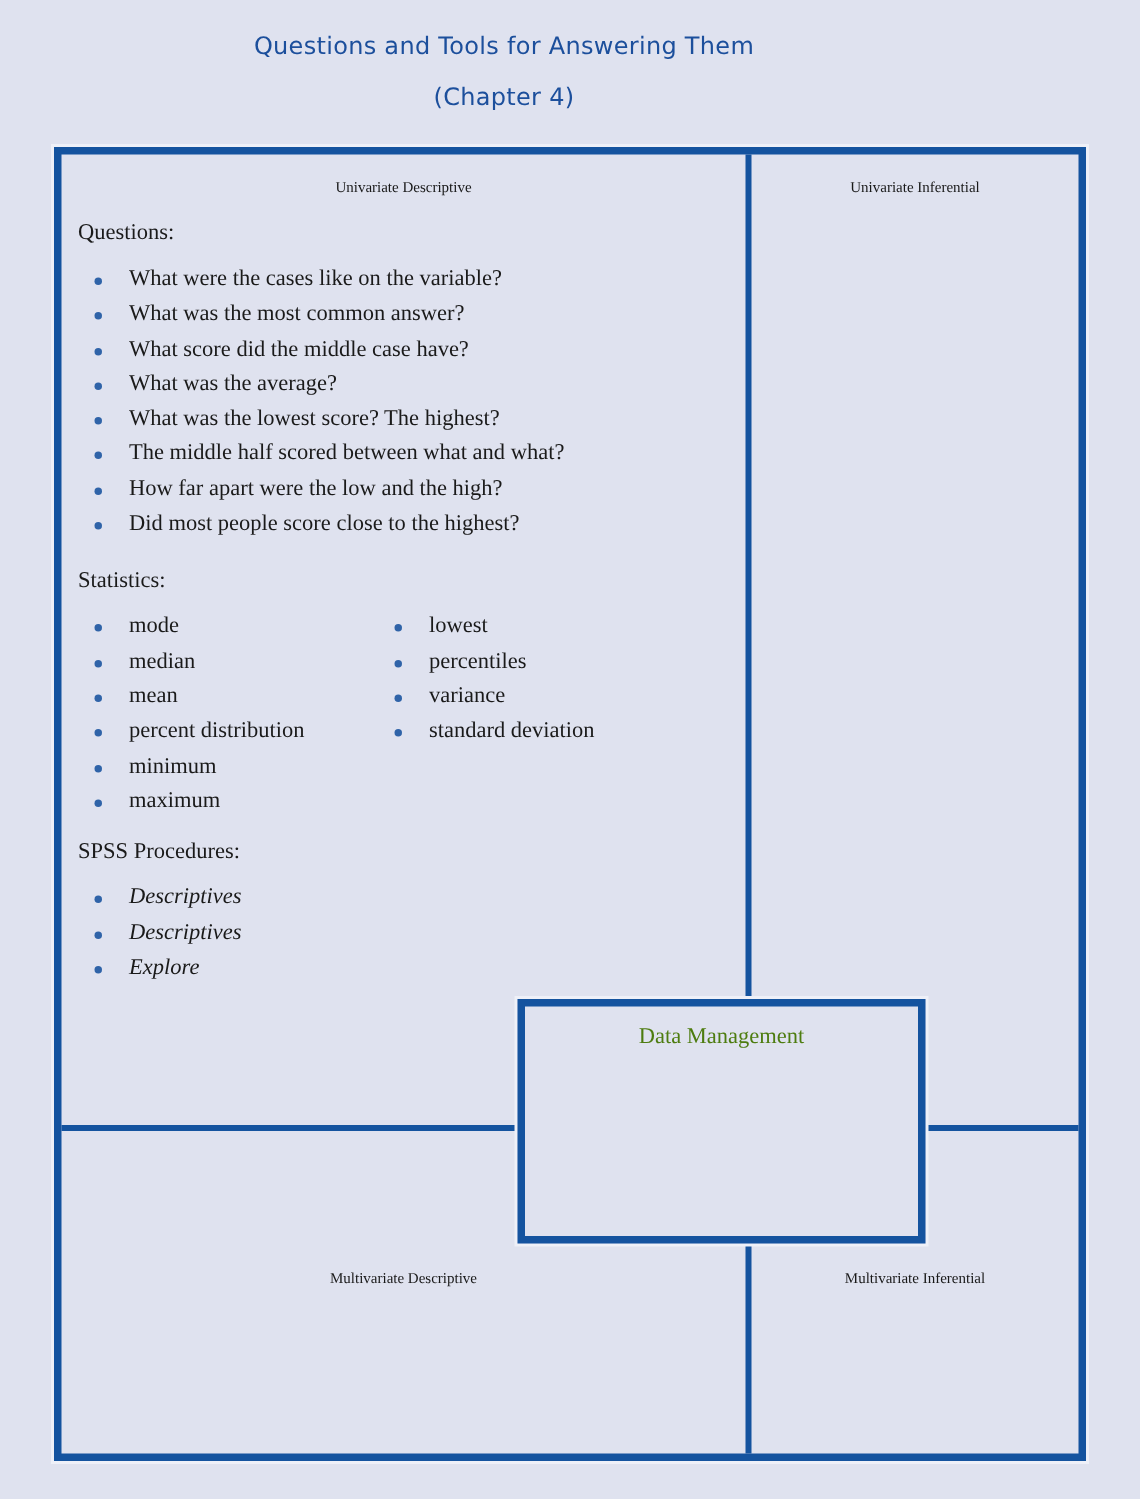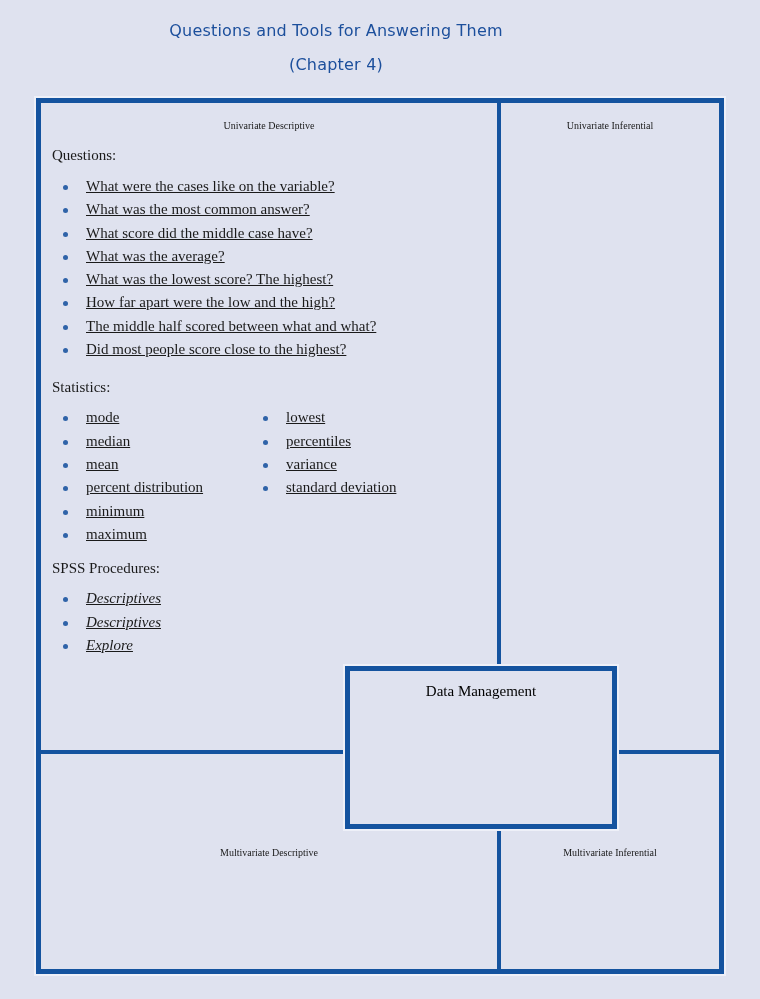--- a/index.html
+++ b/index.html
@@ -90,21 +90,21 @@
     z-index: 5;
   }
   .center-box .cb-label {
     position: absolute;
     left: 0;
     top: 12px;
     width: 262px;
     text-align: center;
     font-family: "Liberation Serif", serif;
     font-size: 15px;
-    color: #000000;
+    color: #4d7c0f;
     white-space: nowrap;
   }
 
   
   .ud-content {
     position: absolute;
     left: 7px;
     top: 44px;
     width: 444px;
     color: #1a1a1a;
@@ -115,21 +115,20 @@
     color: #1a1a1a;
     margin: 0 0 11px 0;
     padding-left: 4px;
   }
   .section-head.tight { margin-bottom: 10px; }
 
   ul.blist {
     list-style: none;
     margin: 0 0 18px 0;
     padding: 0;
-    text-decoration: underline;
   }
   ul.blist li {
     position: relative;
     padding-left: 38px;
     font-family: "Liberation Serif", serif;
     font-size: 15px;
     line-height: 23.3px;
     color: #1a1a1a;
     white-space: nowrap;
   }
@@ -181,22 +180,22 @@
   <div class="ud-content">
 
     <div class="section-head">Questions:</div>
 
     <ul class="blist">
       <li>What were the cases like on the variable?</li>
       <li>What was the most common answer?</li>
       <li>What score did the middle case have?</li>
       <li>What was the average?</li>
       <li>What was the lowest score? The highest?</li>
+      <li>The middle half scored between what and what?</li>
       <li>How far apart were the low and the high?</li>
-      <li>The middle half scored between what and what?</li>
       <li>Did most people score close to the highest?</li>
     </ul>
 
     <div class="section-head tight">Statistics:</div>
 
     <div class="stats-cols">
       <ul class="blist stats-col-left">
         <li>mode</li>
         <li>median</li>
         <li>mean</li>

